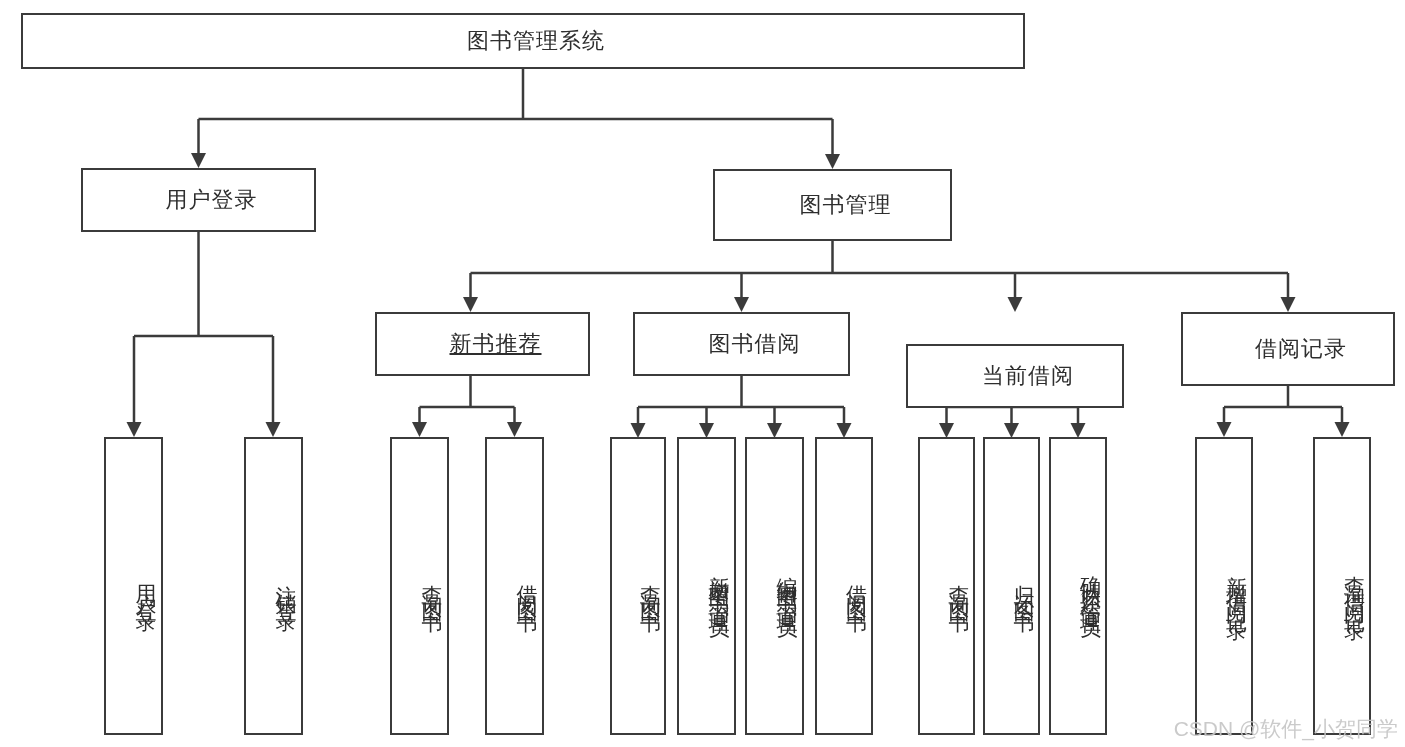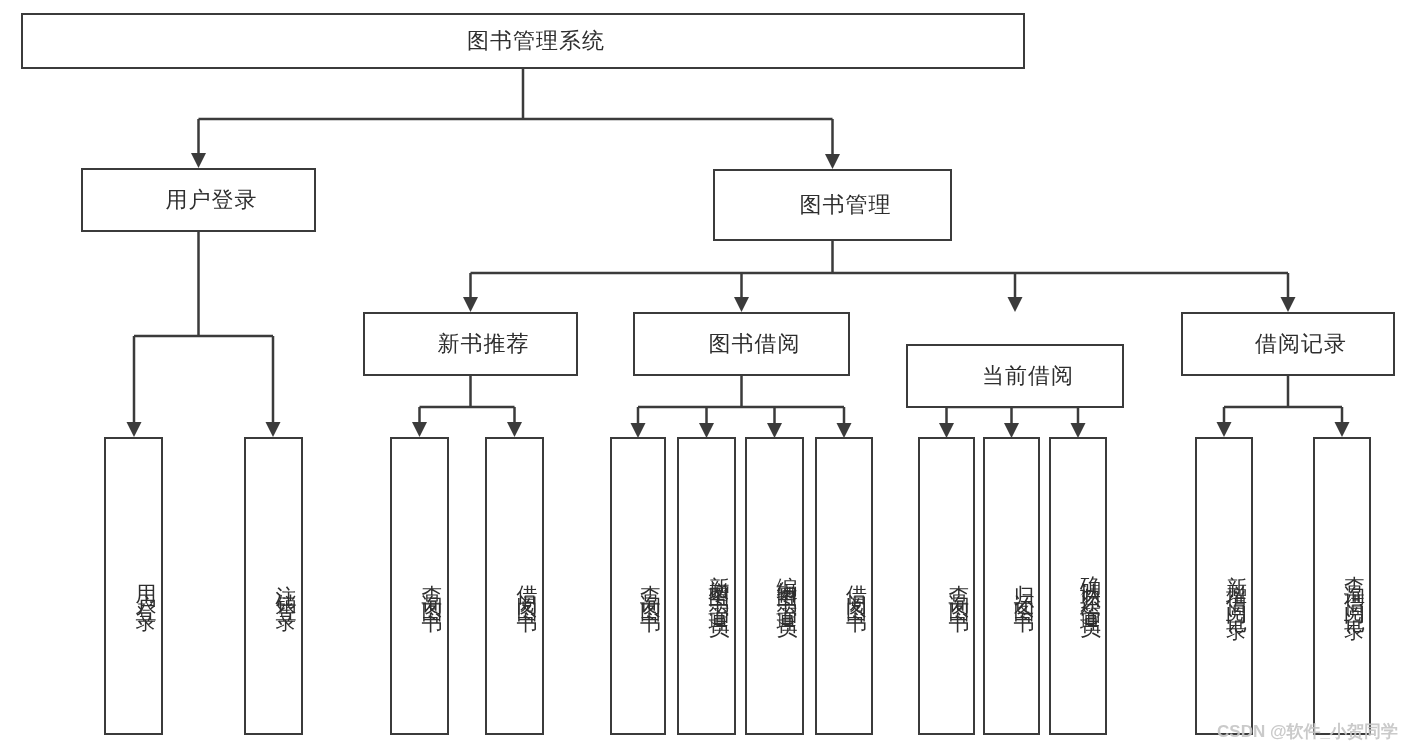--- a/index.html
+++ b/index.html
@@ -36,25 +36,24 @@
     text-orientation: mixed;
     font-size: 21px;
     line-height: 1;
     letter-spacing: 9px;
   }
   .vnode.long span { letter-spacing: 6px; }
   #watermark {
     position: absolute;
     right: 7px;
     bottom: 4px;
-    font-size: 17px;
+    font-size: 21px;
     color: rgba(197,197,197,0.92);
     z-index: 5;
     white-space: nowrap;
-    font-weight: bold;
   }
 </style>
 </head>
 <body>
 
 <div id="canvas">
 
   <svg id="connectors" viewBox="0 0 1405 747" xmlns="http://www.w3.org/2000/svg">
     <g stroke="#3b3b3b" stroke-width="2.5" fill="none">
       <path d="M523 69 V119 M198.5 119 H832.5 M198.5 119 V155 M832.5 119 V156"></path>
@@ -86,24 +85,24 @@
       <polygon points="1216.5,422 1231.5,422 1224,437"></polygon>
       <polygon points="1334.5,422 1349.5,422 1342,437"></polygon>
     </g>
   </svg>
 
   <div class="node" style="left:21px; top:13px; width:1004px; height:56px;">图书管理系统</div>
 
   <div class="node" style="left:81px; top:168px; width:235px; height:64px;">用户登录</div>
   <div class="node" style="left:713px; top:169px; width:239px; height:72px;">图书管理</div>
 
-  <div class="node" style="left:363px; top:312px; width:215px; height:64px;">新书推荐</div>
+  <div class="node" style="left:375px; top:312px; width:215px; height:64px;text-decoration:underline;">新书推荐</div>
   <div class="node" style="left:633px; top:312px; width:217px; height:64px;">图书借阅</div>
   <div class="node" style="left:906px; top:312px; width:218px; height:64px;margin-top:32px;">当前借阅</div>
-  <div class="node" style="left:1181px; top:312px; width:214px; height:64px;">借阅记录</div>
+  <div class="node" style="left:1181px; top:312px; width:214px; height:74px;">借阅记录</div>
 
   <div class="node vnode" style="left:104px; top:437px; width:59px; height:298px;">
     <span>用户登录</span>
   </div>
   <div class="node vnode" style="left:244px; top:437px; width:59px; height:298px;">
     <span>注销登录</span>
   </div>
 
   <div class="node vnode" style="left:390px; top:437px; width:59px; height:298px;">
     <span>查询图书</span>

